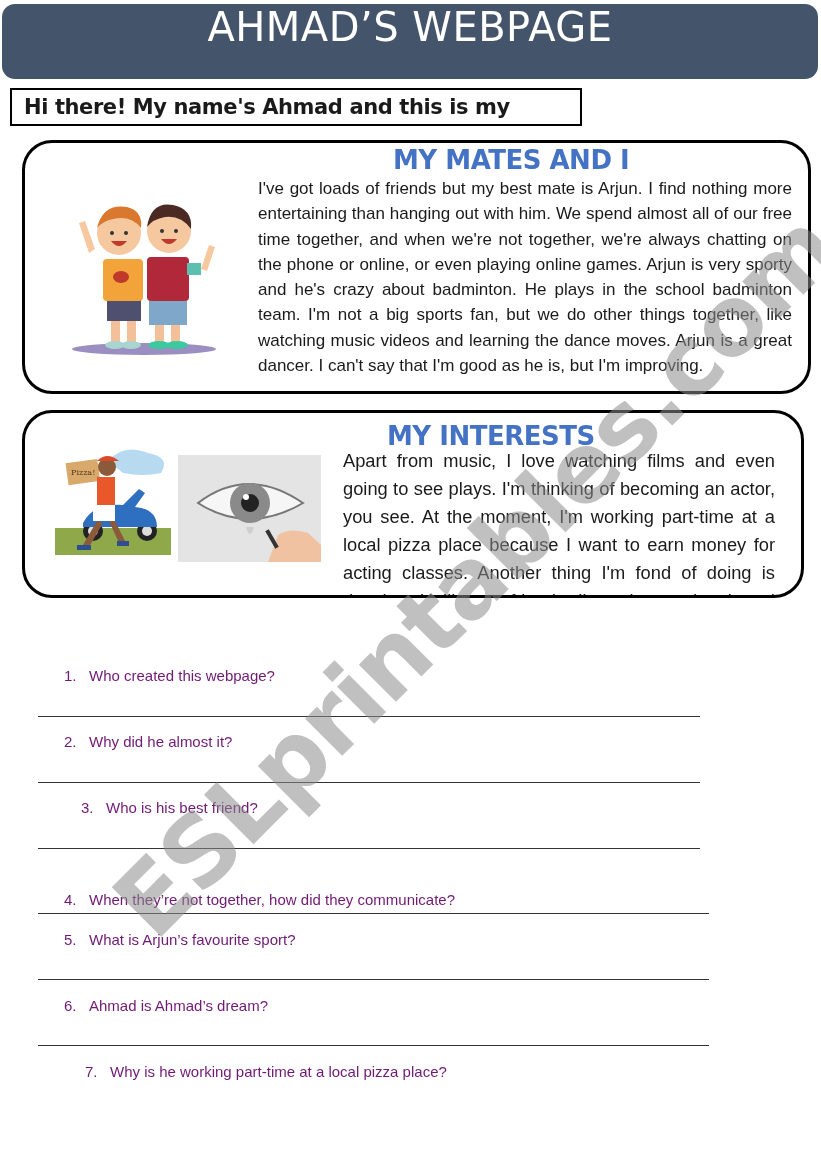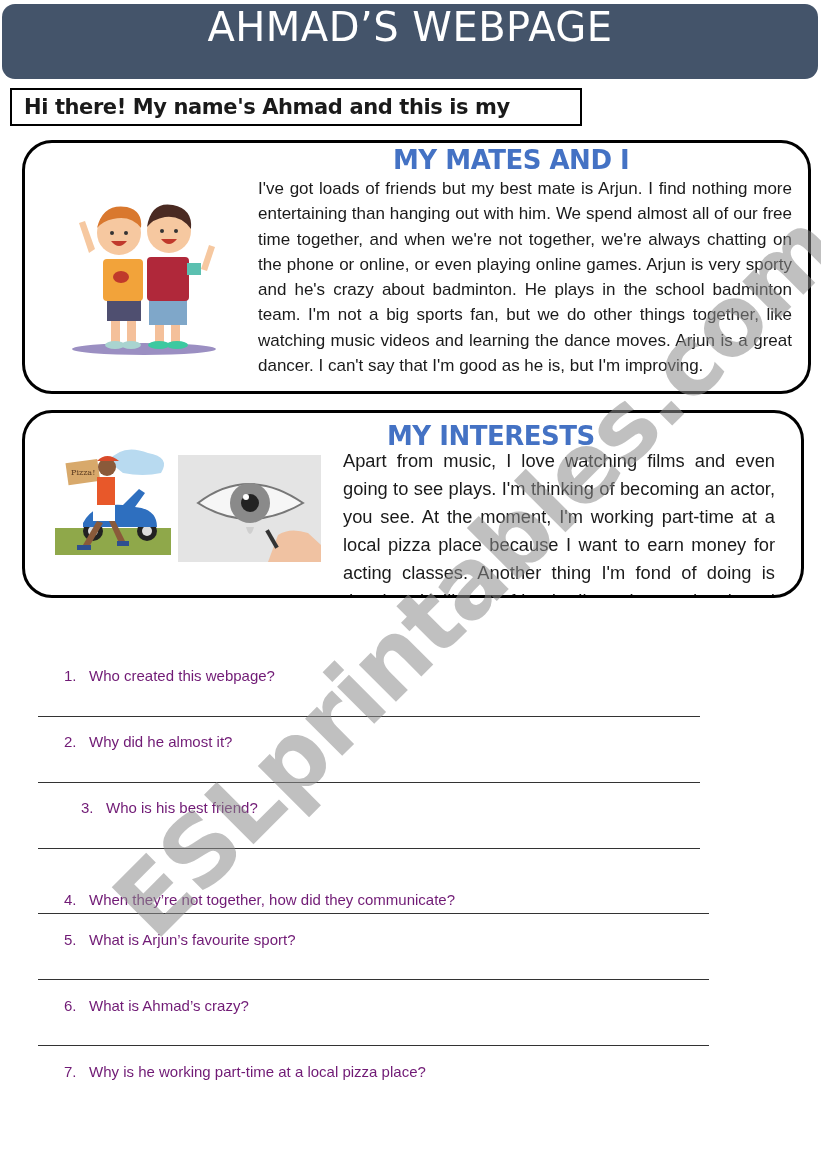--- a/index.html
+++ b/index.html
@@ -122,18 +122,18 @@
 
 <div class="q-item" style="top:799px;margin-left:17px;"><span class="q-num">3.</span><span>Who is his best friend?</span></div>
 <div class="answer-line" style="top:848px; width:662px;"></div>
 
 <div class="q-item" style="top:891px;"><span class="q-num">4.</span><span>When they’re not together, how did they communicate?</span></div>
 <div class="answer-line" style="top:913px; width:671px;"></div>
 
 <div class="q-item" style="top:931px;"><span class="q-num">5.</span><span>What is Arjun’s favourite sport?</span></div>
 <div class="answer-line" style="top:979px; width:671px;"></div>
 
-<div class="q-item" style="top:997px;"><span class="q-num">6.</span><span>What is Ahmad’s crazy?</span></div>
+<div class="q-item" style="top:997px;"><span class="q-num">6.</span><span>Ahmad is Ahmad’s dream?</span></div>
 <div class="answer-line" style="top:1045px; width:671px;"></div>
 
-<div class="q-item" style="top:1063px;"><span class="q-num">7.</span><span>Why is he working part-time at a local pizza place?</span></div>
+<div class="q-item" style="top:1063px;margin-left:21px;"><span class="q-num">7.</span><span>Why is he working part-time at a local pizza place?</span></div>
 
 <div class="watermark" style="left:92px; top:880px;">ESLprintables.com</div>
 
 </body></html>

